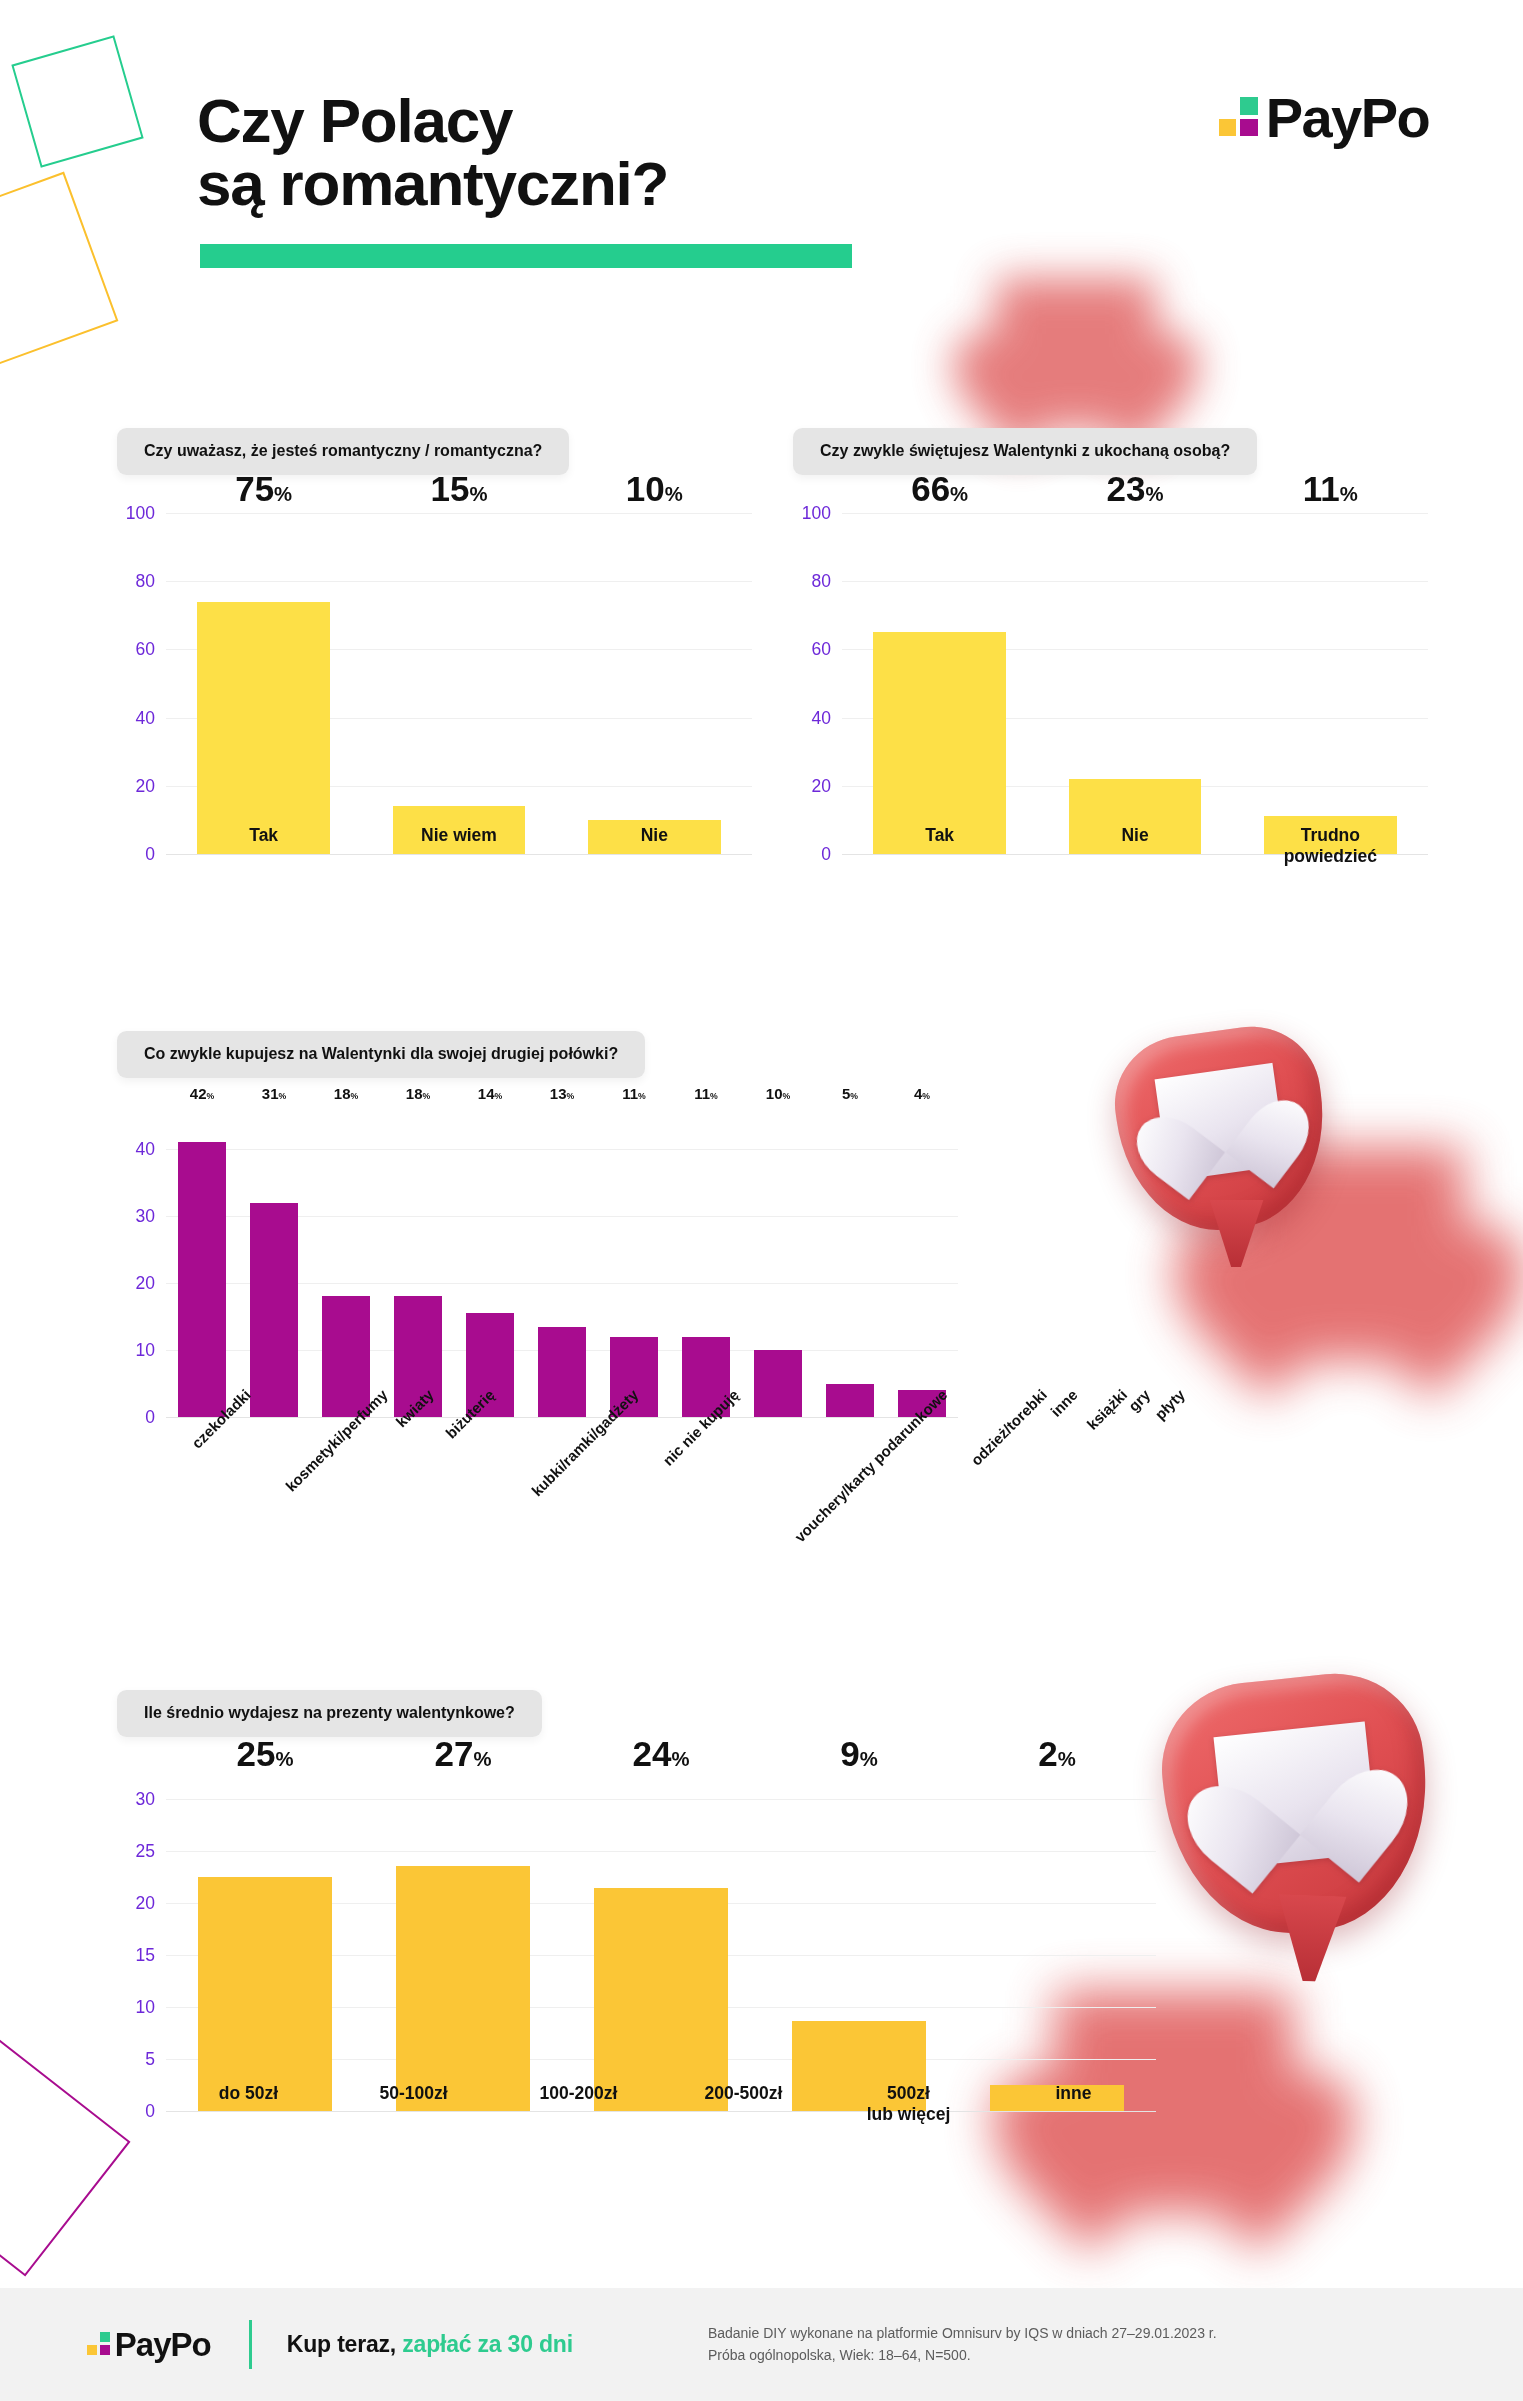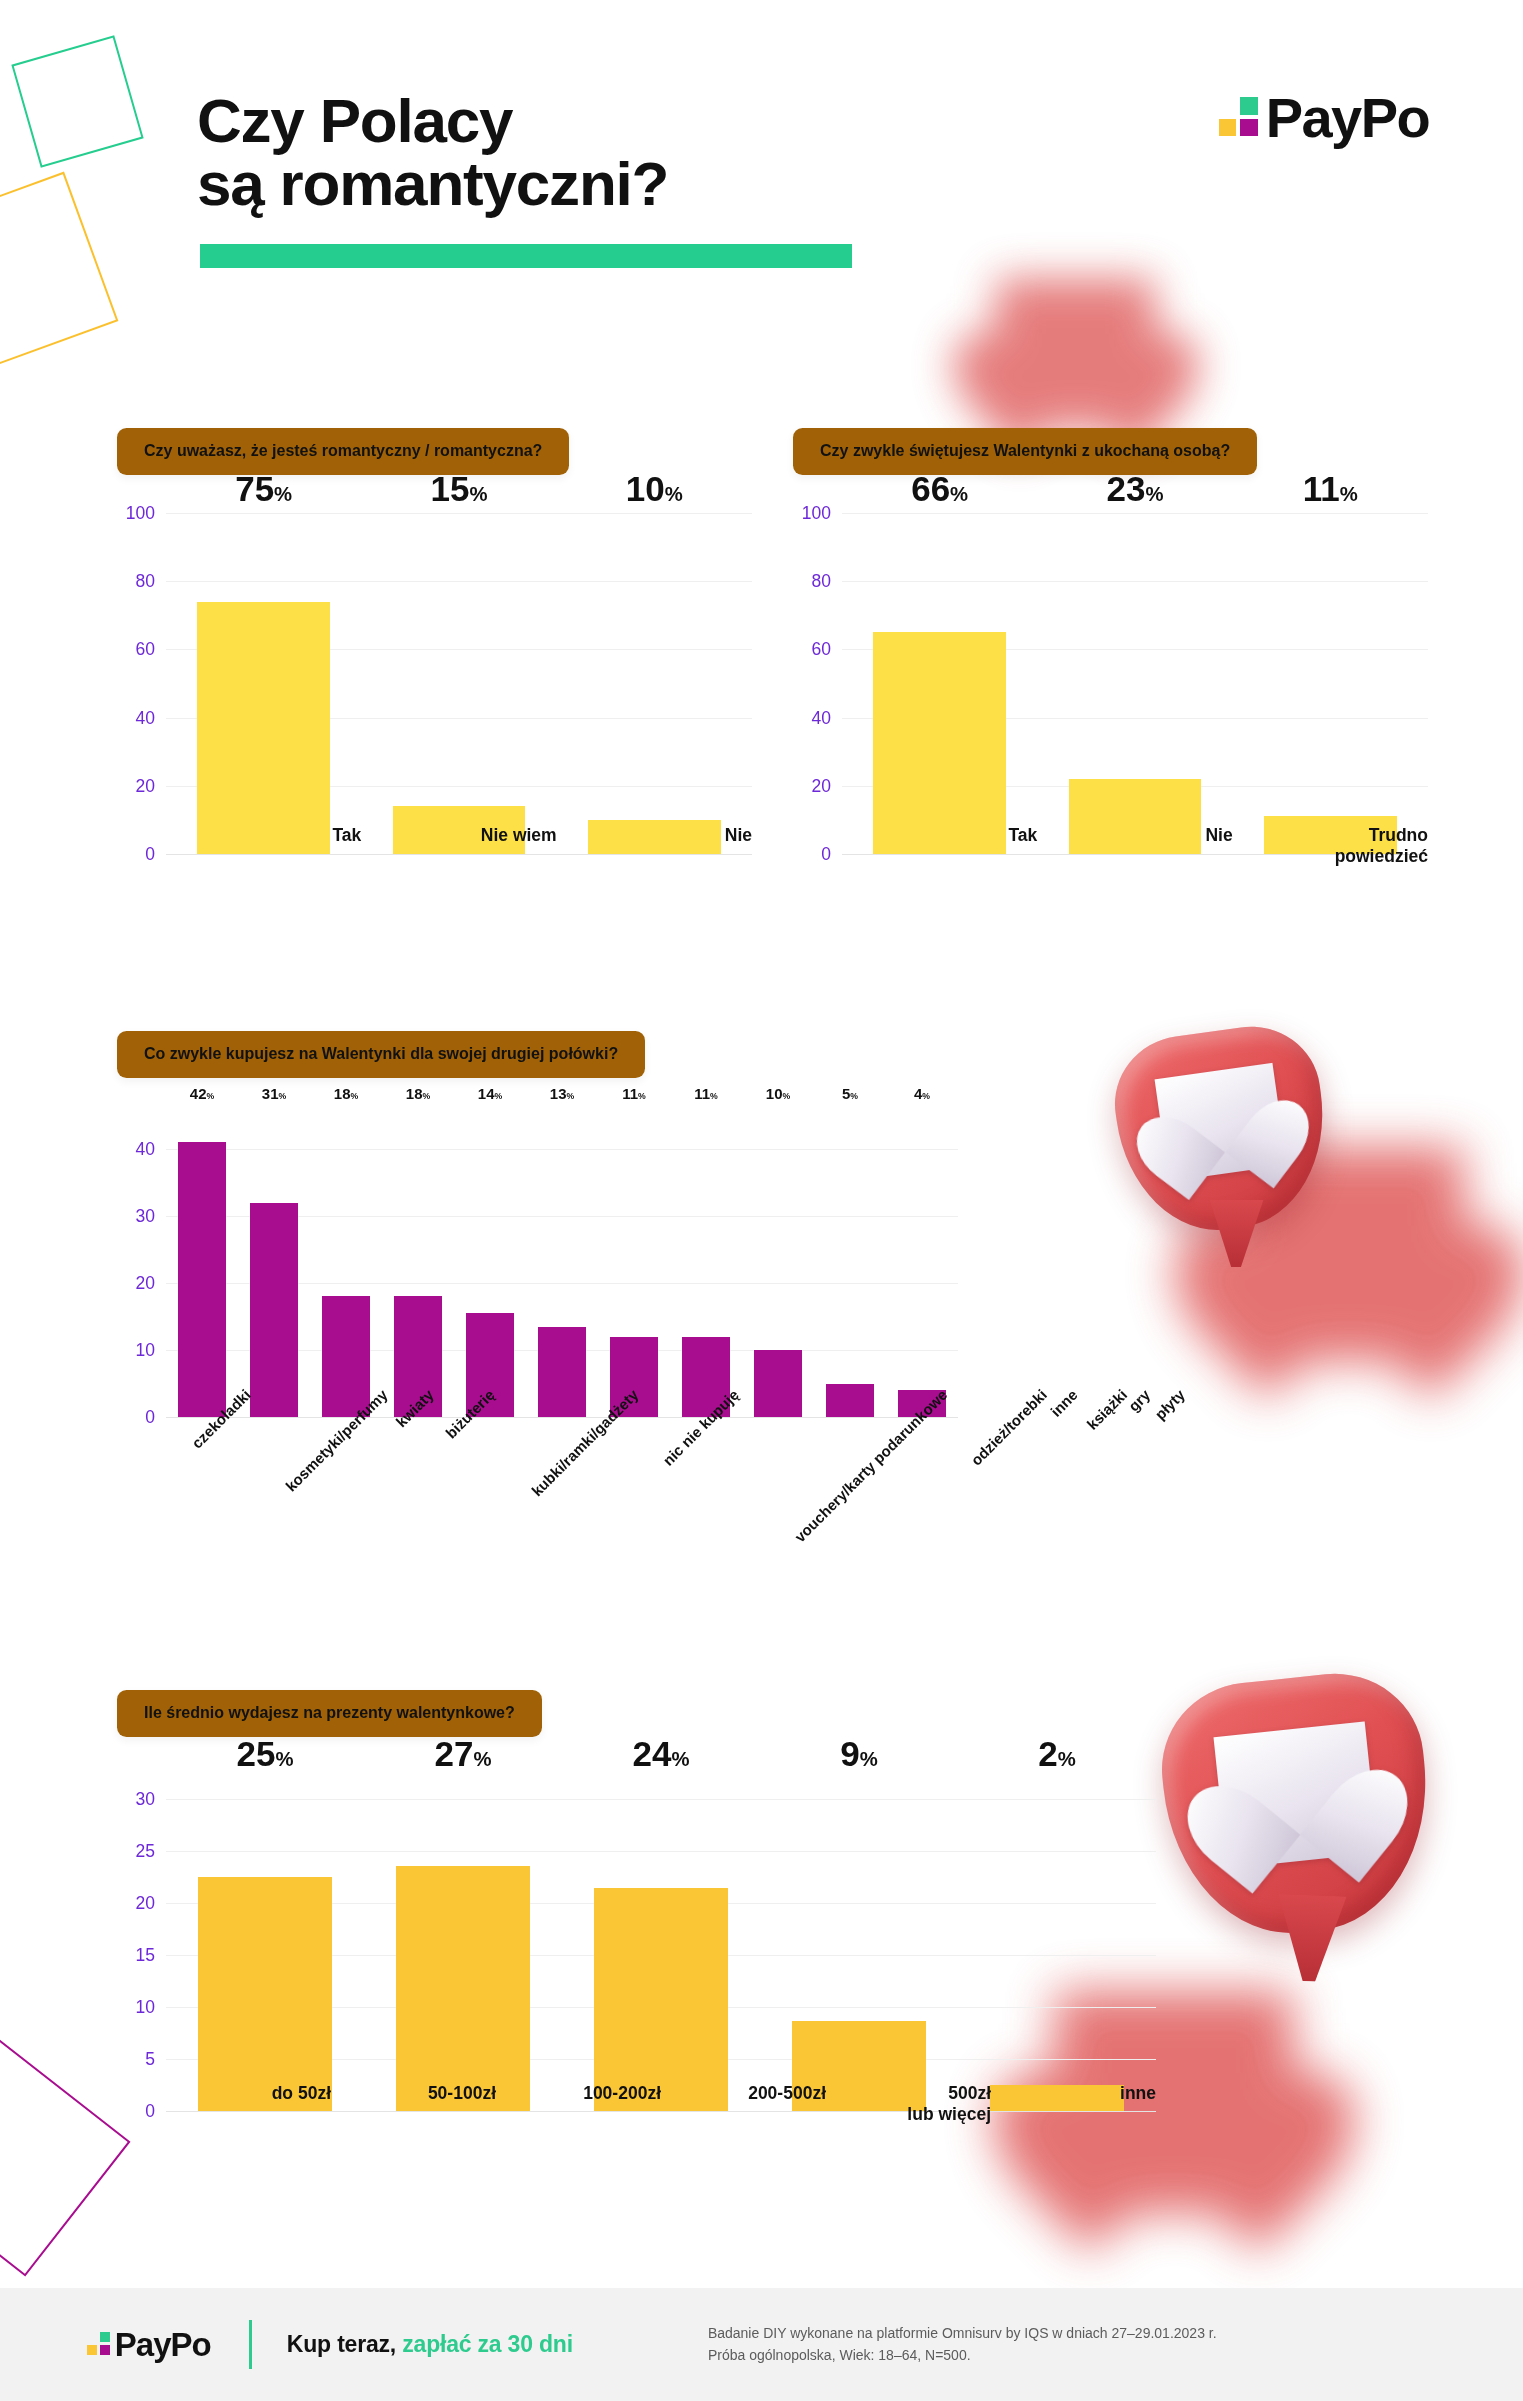--- a/index.html
+++ b/index.html
@@ -69,21 +69,21 @@
   }
   #brand-logo { position: absolute; right: 94px; top: 95px; display: flex; align-items: flex-end; gap: 8px; }
   .logo-squares { display: grid; grid-template-columns: 17.5px 17.5px; grid-template-rows: 17.5px 17.5px; gap: 4px; margin-bottom: 4.8px; }
   .sq { width: 17.5px; height: 17.5px; }
   .sq.blank { background: transparent; }
   .logo-word { font-size: 56px; font-weight: 900; letter-spacing: -1.6px; line-height: .82; }
 
   
   .panel { position: absolute; }
   .chart-title {
-    display: inline-block; background: #a16207; border-radius: 9.5px;
+    display: inline-block; background: #e5e5e5; border-radius: 9.5px;
     padding: 14.3px 27px; font-size: 16px; font-weight: 800; color: #111;
     box-shadow: 0 3.2px 8px rgba(0,0,0,.05); white-space: nowrap;
   }
 
   .plot { position: relative; }
   .yaxis { position: absolute; left: 0; top: 0; bottom: 0; width: 49px; }
   .ytick { position: absolute; right: 11px; transform: translateY(-50%); font-size: 17.5px; color: #6d28d9; font-weight: 400; }
   .gridline { position: absolute; left: 49px; right: 0; height: 0.8px; background: #efefef; }
   .baseline { position: absolute; left: 49px; right: 0; height: 1.6px; background: #e4e4e4; }
 
@@ -93,21 +93,21 @@
   .bar.green   { background: #fde047; }
   .bar.magenta { background: #a80c8f; }
   .bar.yellow  { background: #fbc636; }
   .vlabel {
     position: absolute; left: 50%; transform: translateX(-50%);
     white-space: nowrap; font-weight: 900; color: #111; line-height: 1;
   }
   .vlabel .pct { font-size: .58em; font-weight: 900; }
 
   .xlabels { position: absolute; left: 49px; right: 0; display: flex; }
-  .xcell { text-align: right; font-size: 17.5px; font-weight: 800; color: #111; line-height: 1.18; white-space: pre-line; }
+  .xcell { text-align: center; font-size: 17.5px; font-weight: 800; color: #111; line-height: 1.18; white-space: pre-line; }
 
   .xlabels.rot { align-items: flex-start; }
   .xcell.rot {
     transform: rotate(-45deg); transform-origin: right top;
     font-size: 15px; font-weight: 800; white-space: nowrap; text-align: right;
   }
   .rotwrap { display: flex; justify-content: center; }
 
   
   #chart1 { left: 117px;  top: 428px; width: 635px; }

